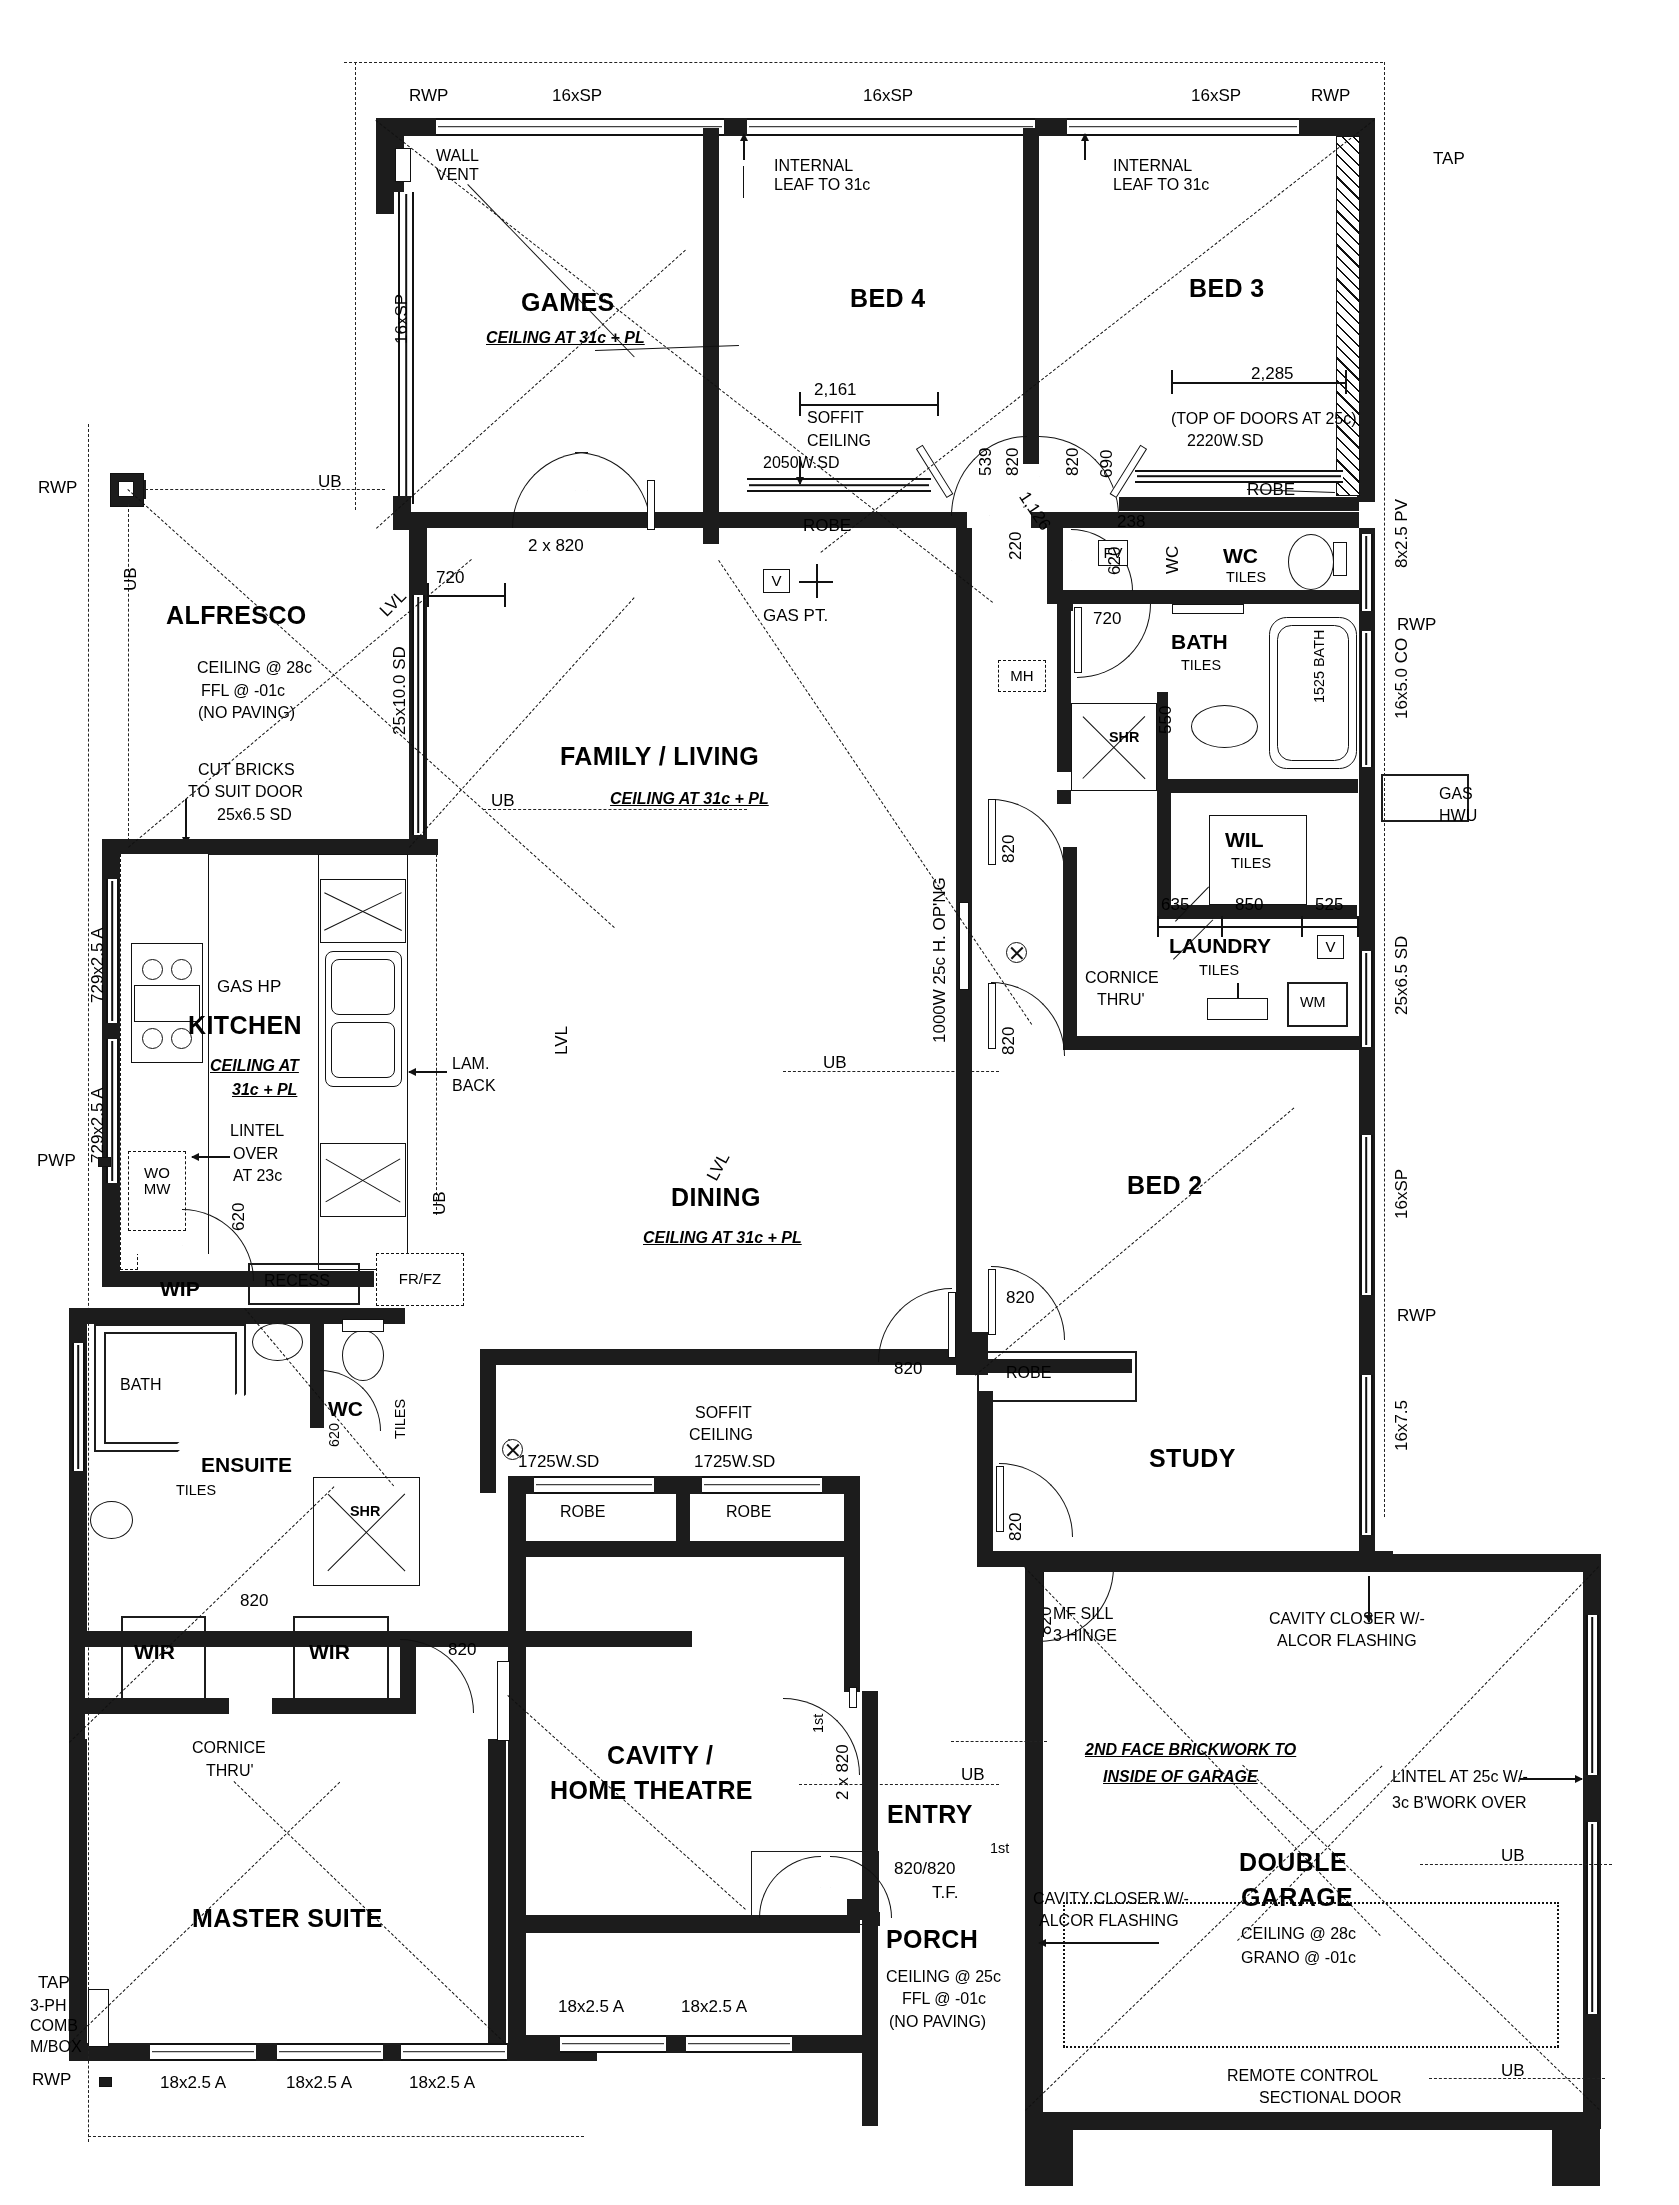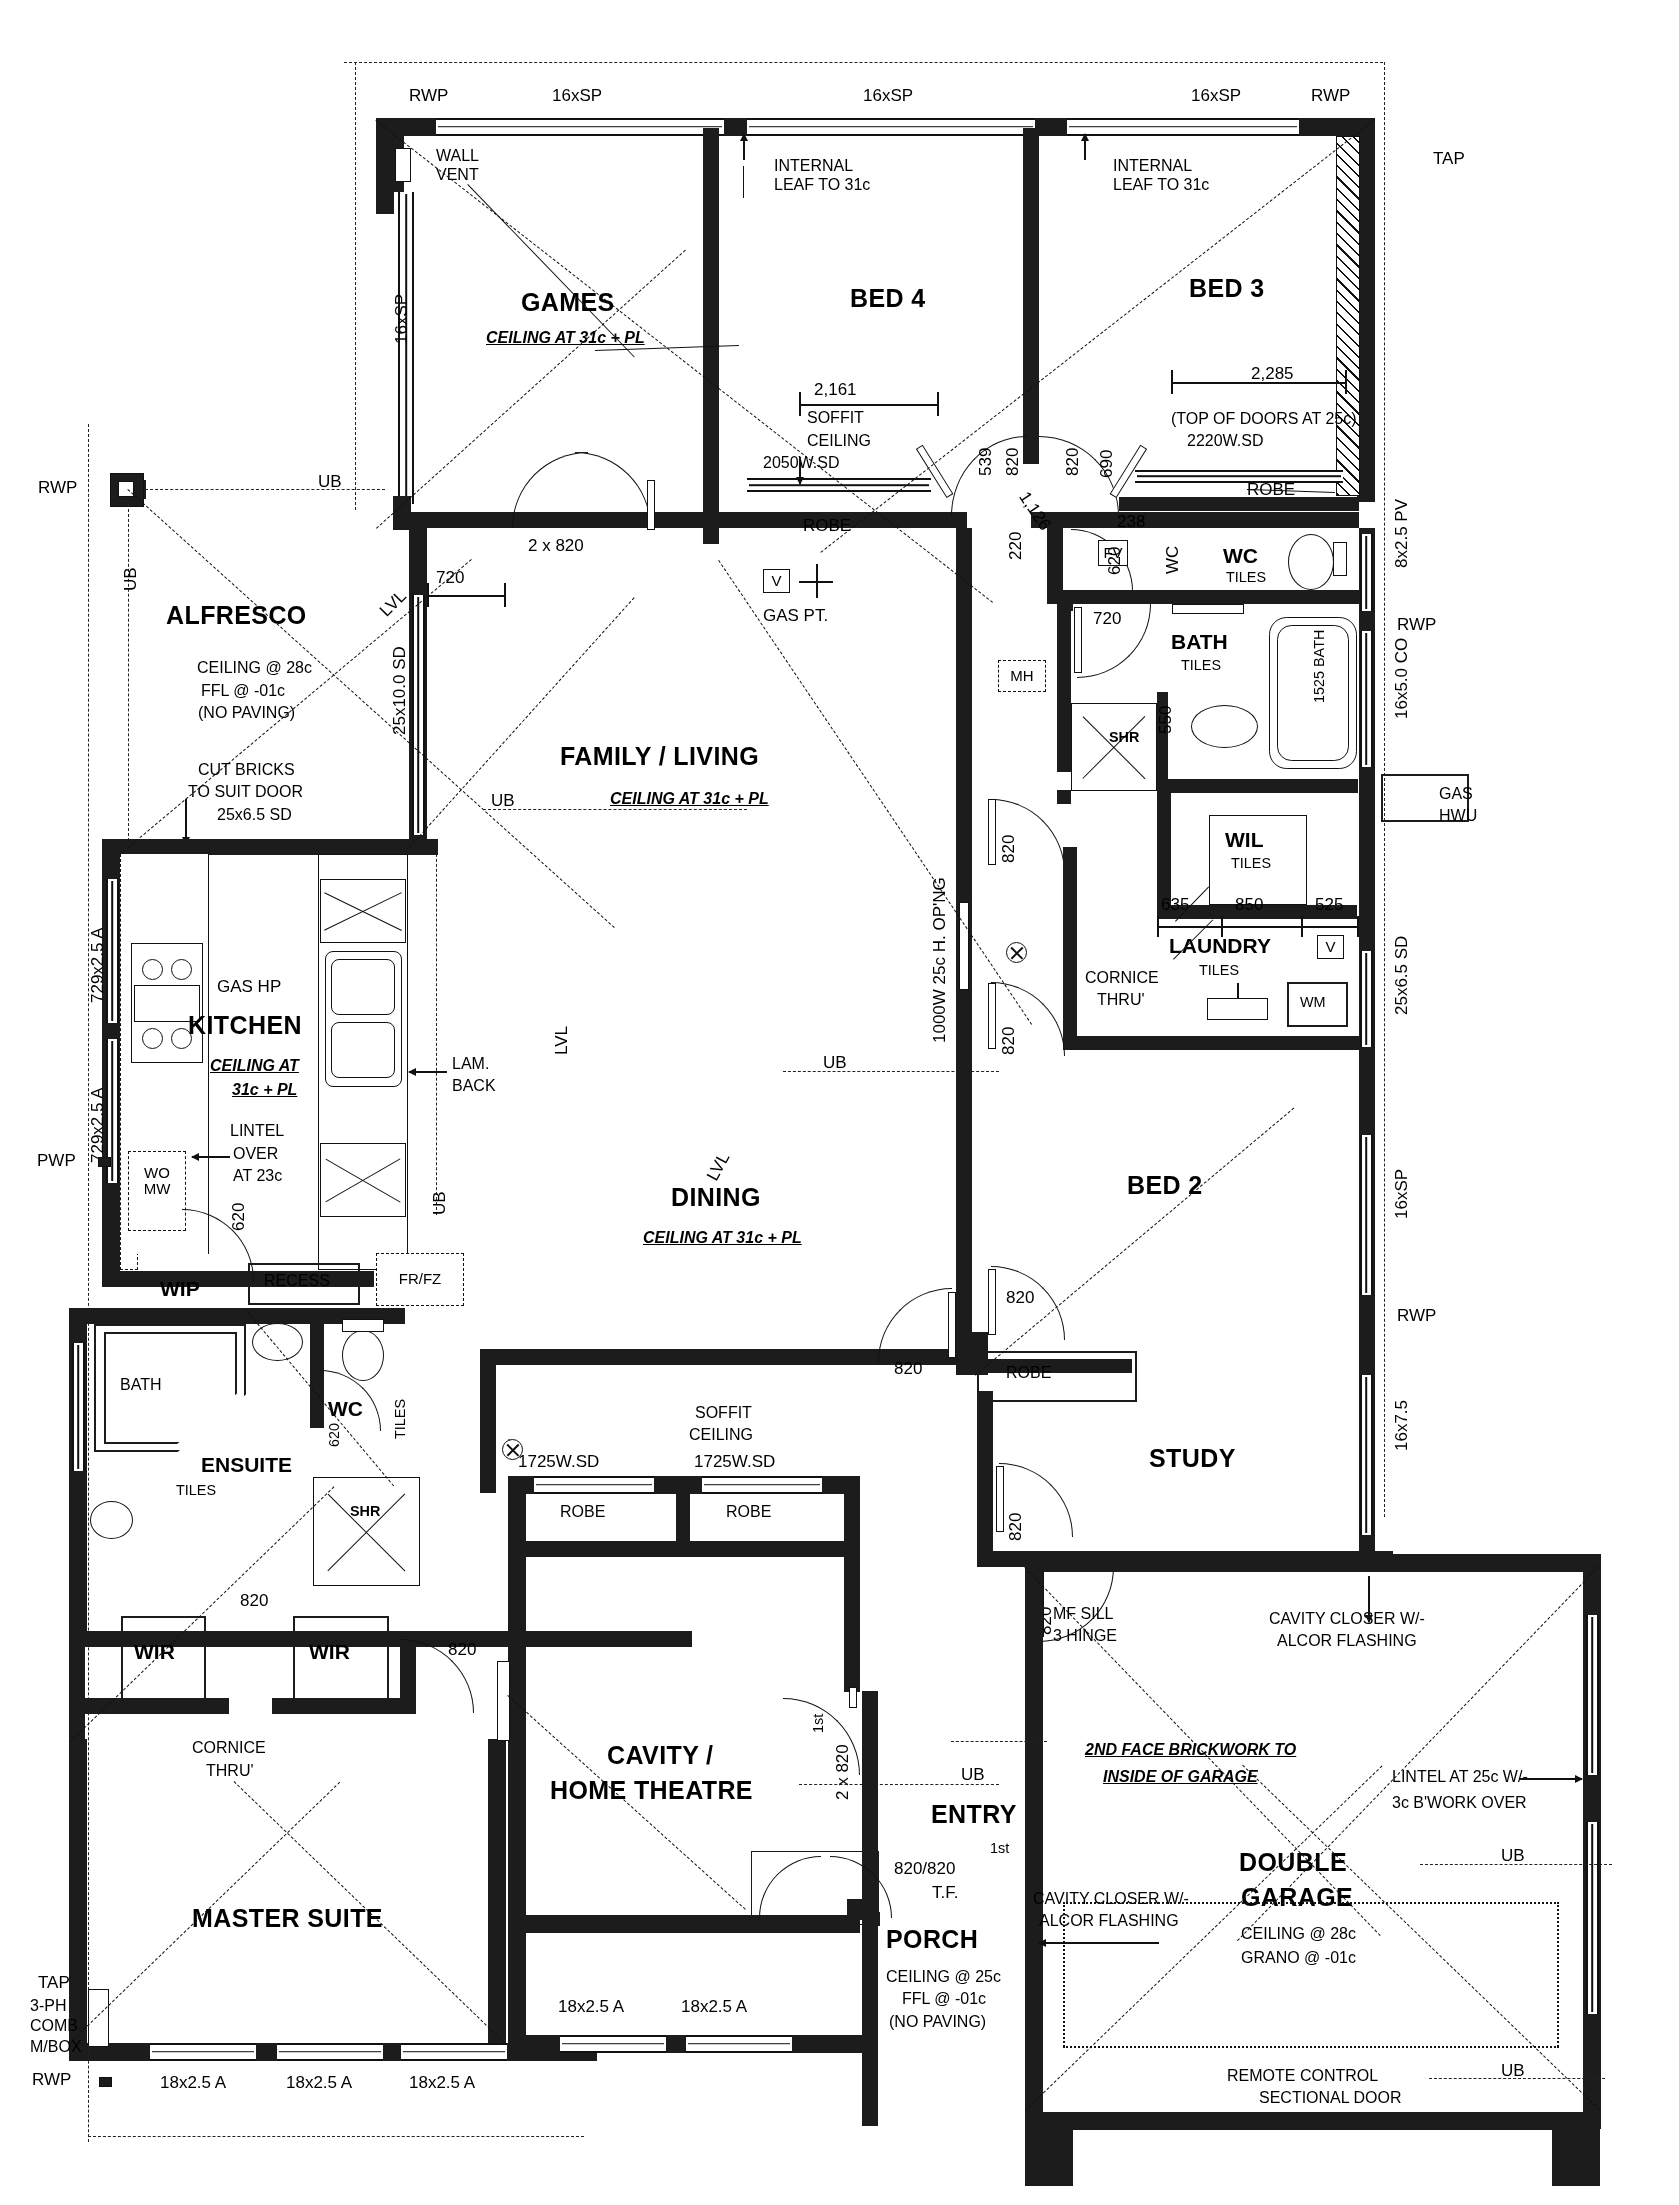--- a/index.html
+++ b/index.html
@@ -458,21 +458,21 @@
   <div class="t sub" style="left:560px;top:1503px;">ROBE</div>
   <div class="t sub" style="left:726px;top:1503px;">ROBE</div>
   <div class="t room" style="left:607px;top:1741px;">CAVITY /</div>
   <div class="t room" style="left:550px;top:1776px;">HOME THEATRE</div>
   <div class="swing sw-tr" style="left:783px;top:1698px;width:77px;height:77px;"></div>
   <div class="leaf" style="left:849px;top:1687px;width:8px;height:21px;"></div>
   <div class="t tiny vt" style="left:810px;top:1733px;">1st</div>
   <div class="t dim vt" style="left:833px;top:1800px;">2 x 820</div>
   <div class="hollow" style="left:497px;top:1661px;width:12.8px;height:80px;"></div>
 
-  <div class="t room" style="left:931px;top:1800px;">ENTRY</div>
+  <div class="t room" style="left:887px;top:1800px;">ENTRY</div>
   <div class="chain" style="left:799px;top:1784px;width:200px;"></div>
   <div class="t dim" style="left:961px;top:1765px;">UB</div>
 
   <div class="wall" style="left:862px;top:1691px;width:16px;height:256px;"></div>
   <div class="wall" style="left:862px;top:1918px;width:16px;height:208px;"></div>
   <div class="wall" style="left:847px;top:1899px;width:32px;height:21px;"></div>
 
   <div class="outline" style="left:868px;top:1862px;width:11.2px;height:48px;background:#1c1c1c;"></div>
 
   <div class="outline" style="left:870px;top:1851px;width:8px;height:16px;"></div>

